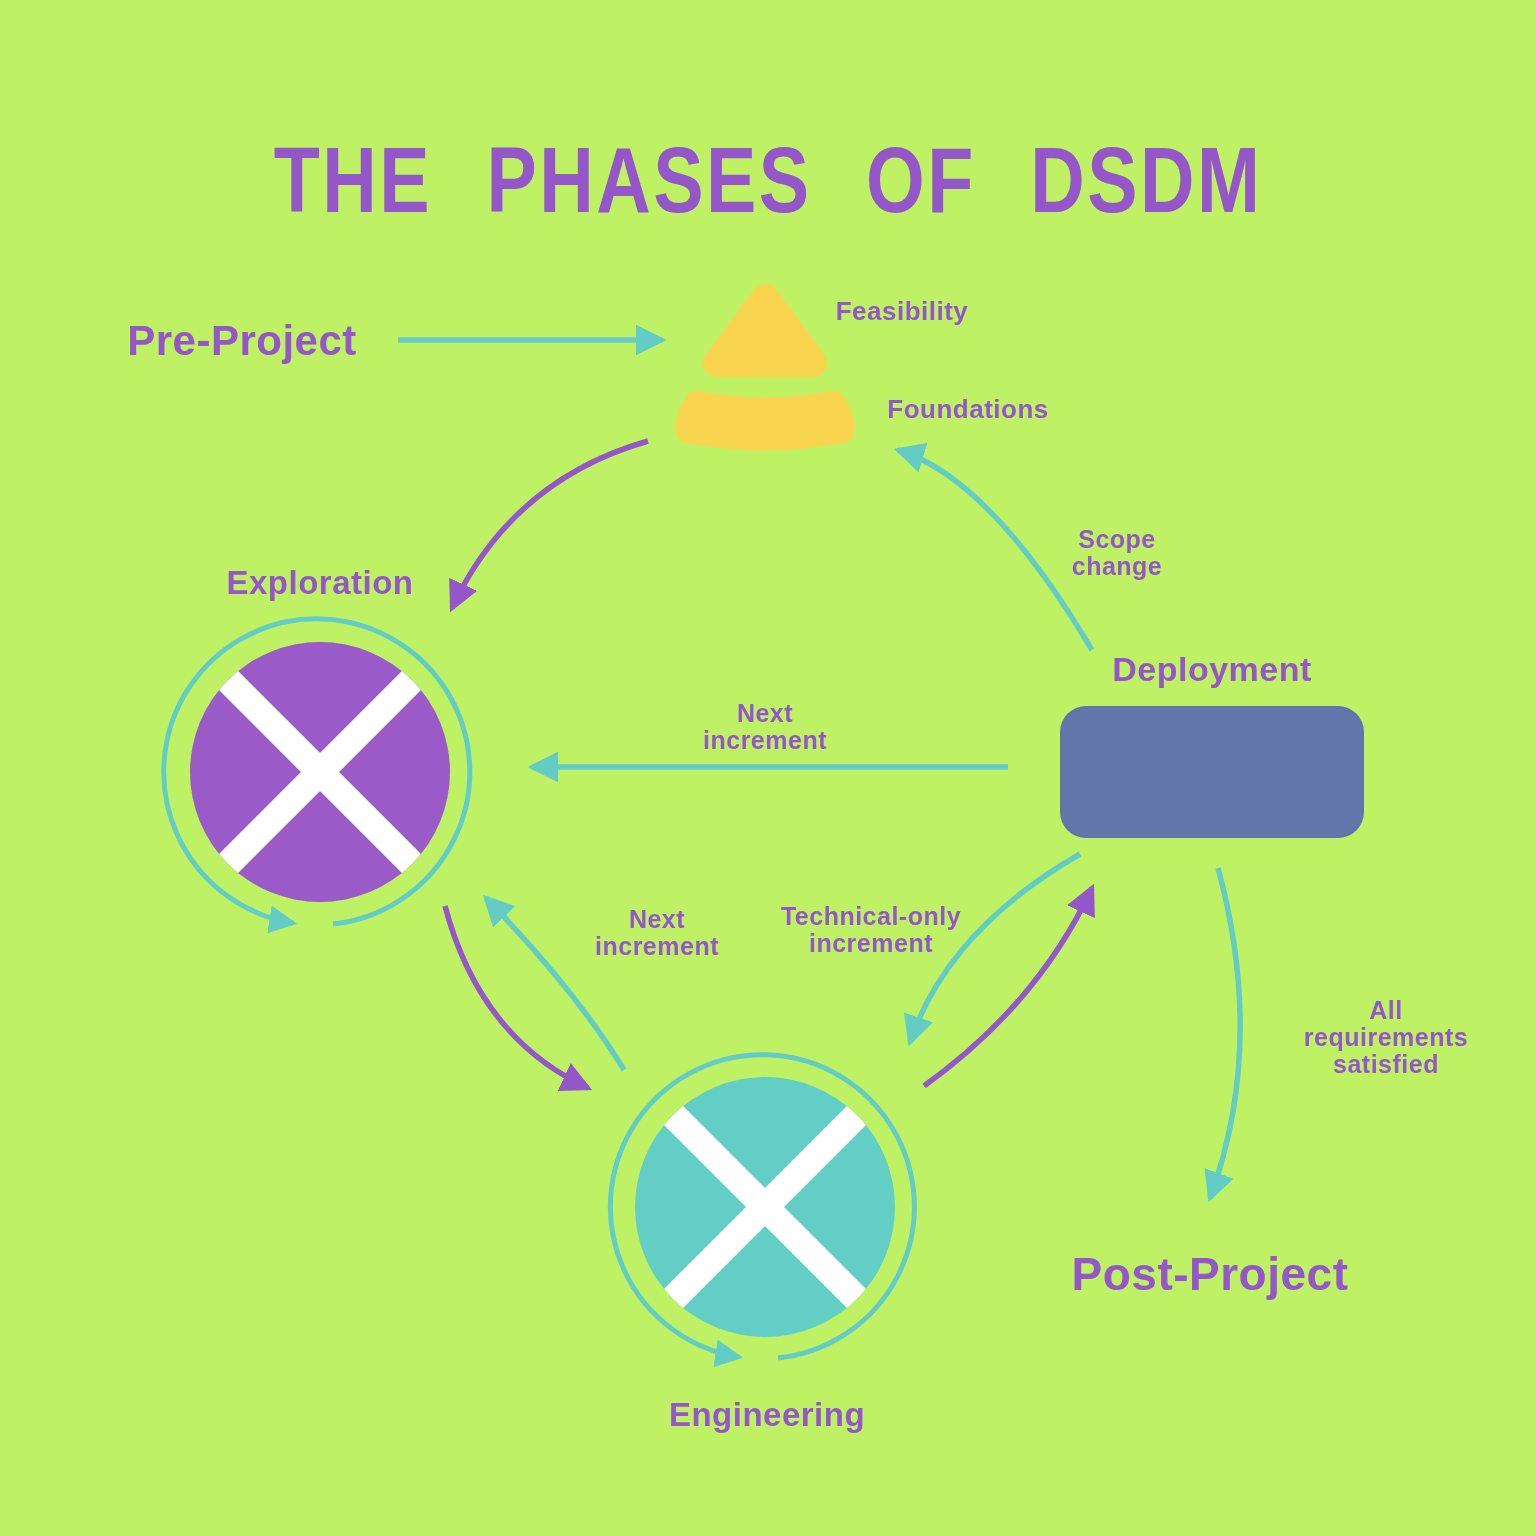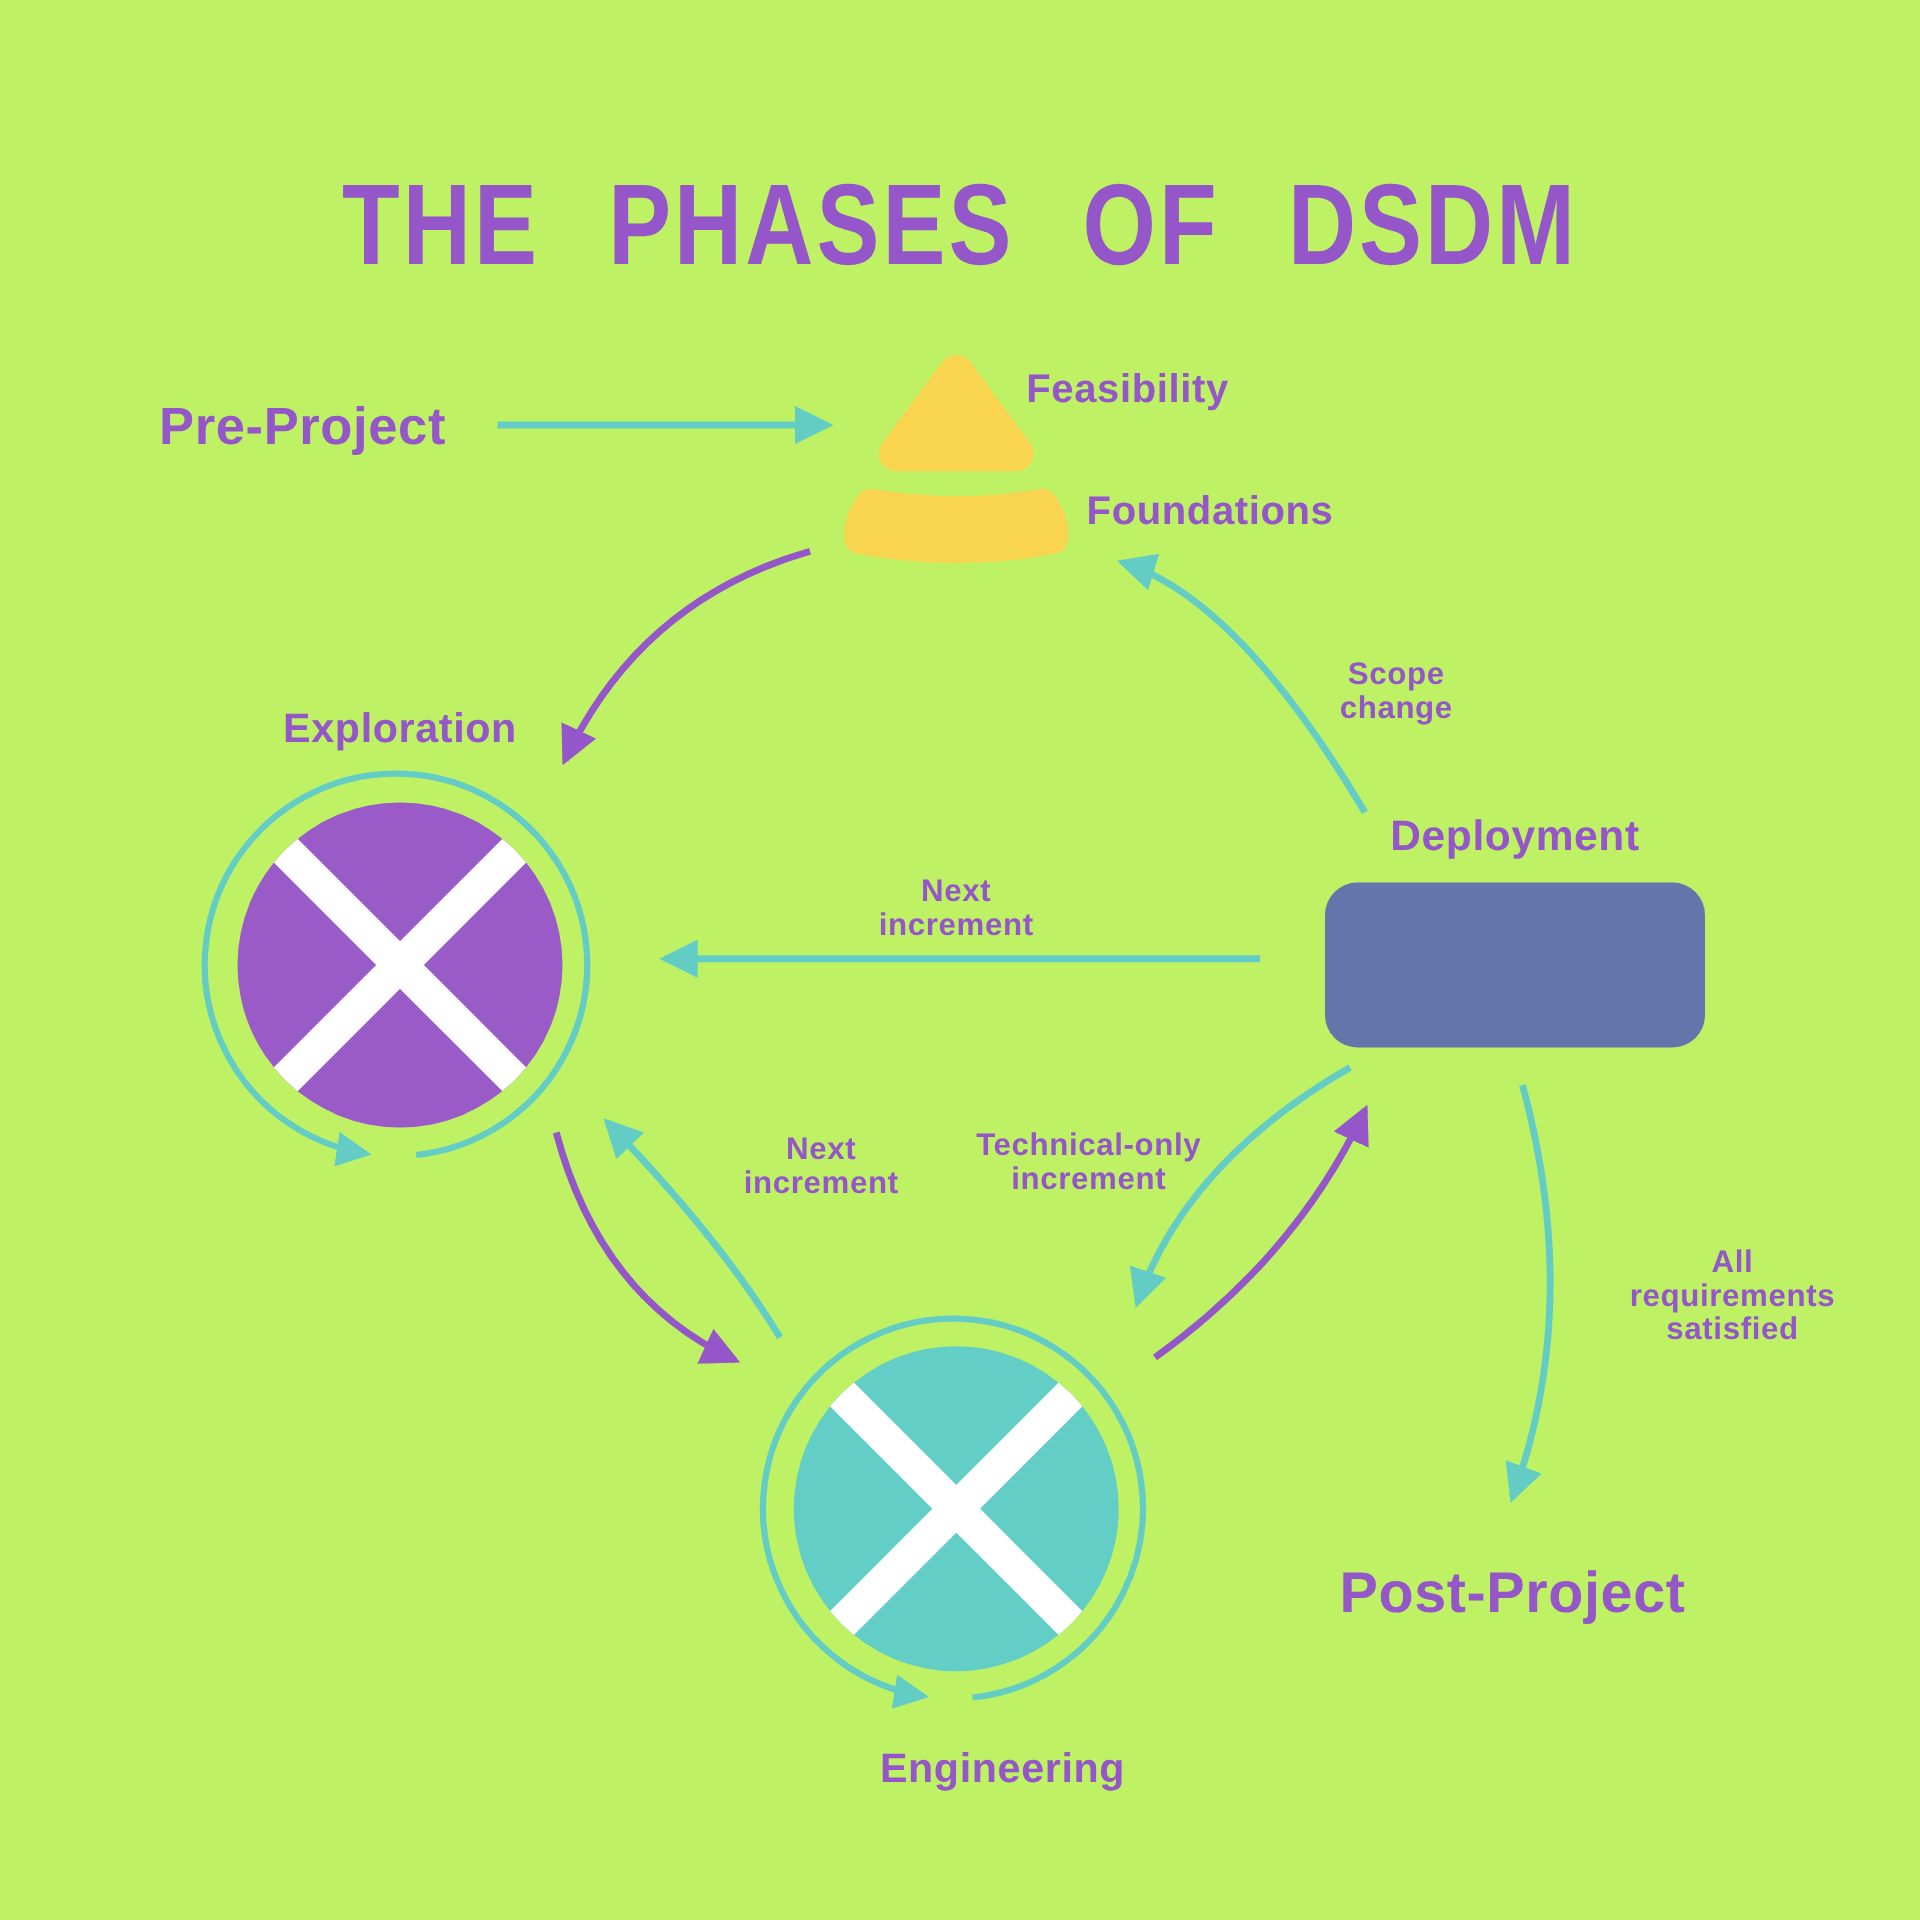--- a/index.html
+++ b/index.html
@@ -29,21 +29,21 @@
     font-size:92px;
     font-weight:800;
     letter-spacing:3px;
     word-spacing:38px;
     white-space:nowrap;
   }
   .lbl-big{font-size:42px;letter-spacing:0.5px;}
   .lbl-post{font-size:46px;}
   .lbl-phase{font-size:33px;}
   .lbl-phase-lg{font-size:34px;text-align:right;}
-  .lbl-cone{font-size:32px;}
+  .lbl-cone{font-size:26px;}
   .lbl-small{font-size:25px;line-height:1.08;}
 </style>
 </head>
 <body>
 
 <div id="canvas">
 
   <svg id="diagram-svg" viewBox="0 0 1536 1536">
     <defs>
       <marker id="ah-teal" viewBox="0 0 10 10" refX="8.5" refY="5" markerWidth="5.6" markerHeight="5.6" orient="auto-start-reverse">
@@ -102,21 +102,21 @@
     <path d="M 1218 868 Q 1266 1045 1210 1198" stroke="#63CDC5" stroke-width="5.5" fill="none" marker-end="url(#ah-teal)"></path>
   </svg>
 
   <div class="lbl-title">THE PHASES OF DSDM</div>
 
   <div class="lbl lbl-big" style="left:242px;top:341px;">Pre-Project</div>
   <div class="lbl lbl-cone" style="left:902px;top:311px;">Feasibility</div>
   <div class="lbl lbl-cone" style="left:968px;top:409px;">Foundations</div>
   <div class="lbl lbl-phase" style="left:320px;top:583px;">Exploration</div>
   <div class="lbl lbl-phase-lg" style="left:1212px;top:670px;">Deployment</div>
-  <div class="lbl lbl-phase" style="left:767px;top:1415px;margin-left:35px;">Engineering</div>
+  <div class="lbl lbl-phase" style="left:767px;top:1415px;">Engineering</div>
   <div class="lbl lbl-post" style="left:1210px;top:1274px;">Post-Project</div>
 
   <div class="lbl lbl-small" style="left:1117px;top:553px;text-align:center;">Scope
 change</div>
   <div class="lbl lbl-small" style="left:765px;top:727px;">Next
 increment</div>
   <div class="lbl lbl-small" style="left:657px;top:933px;">Next
 increment</div>
   <div class="lbl lbl-small" style="left:871px;top:930px;">Technical-only
 increment</div>

